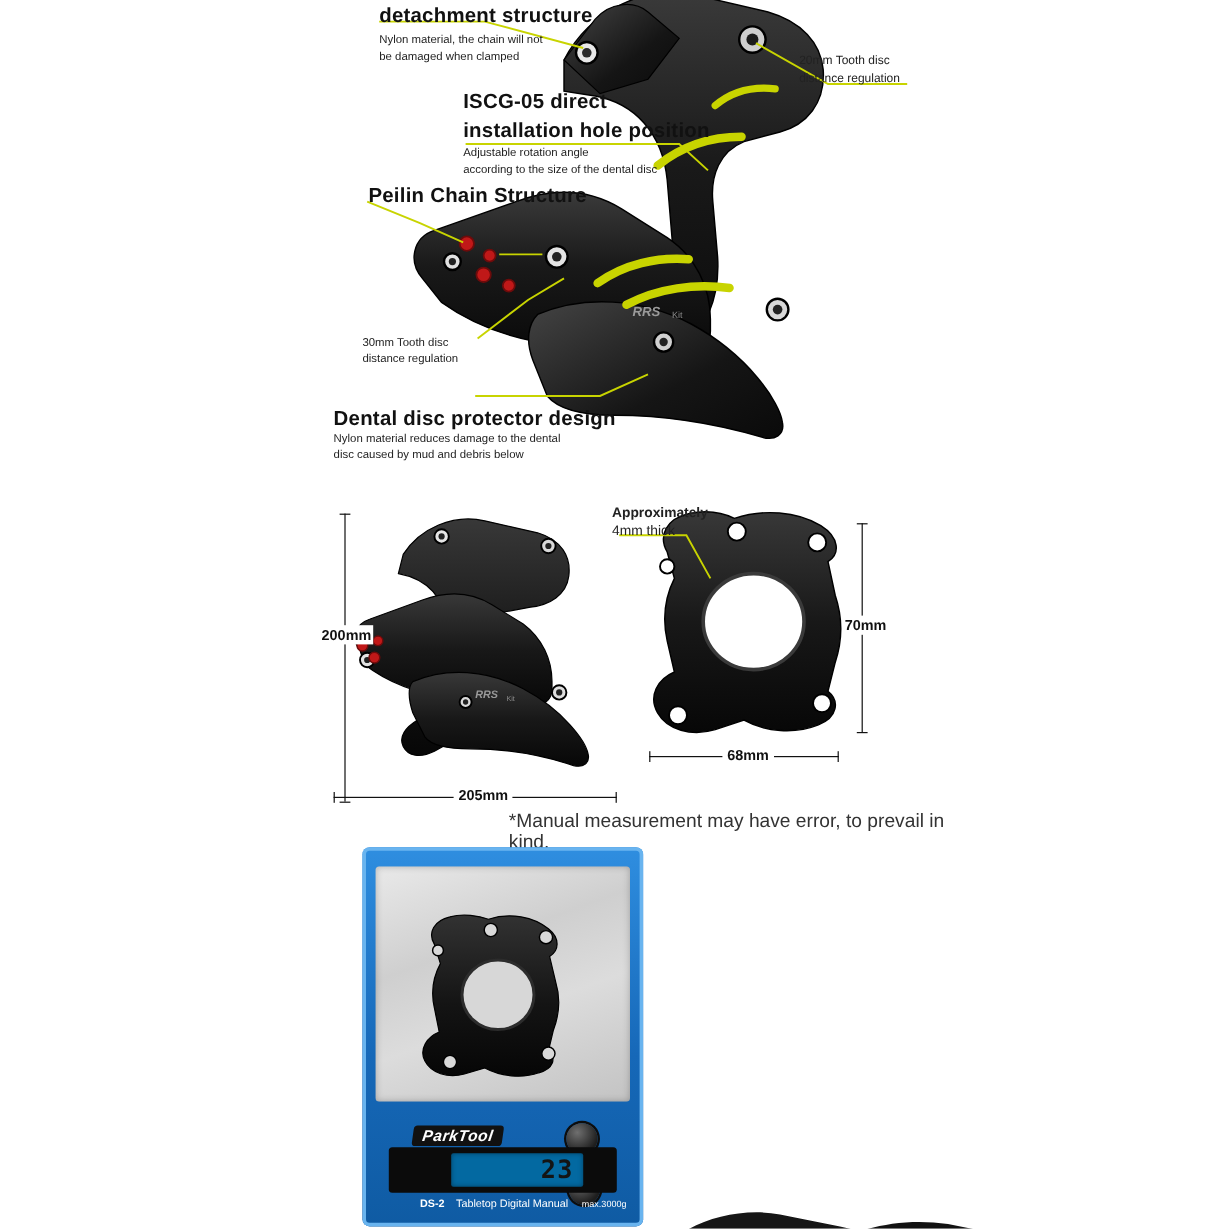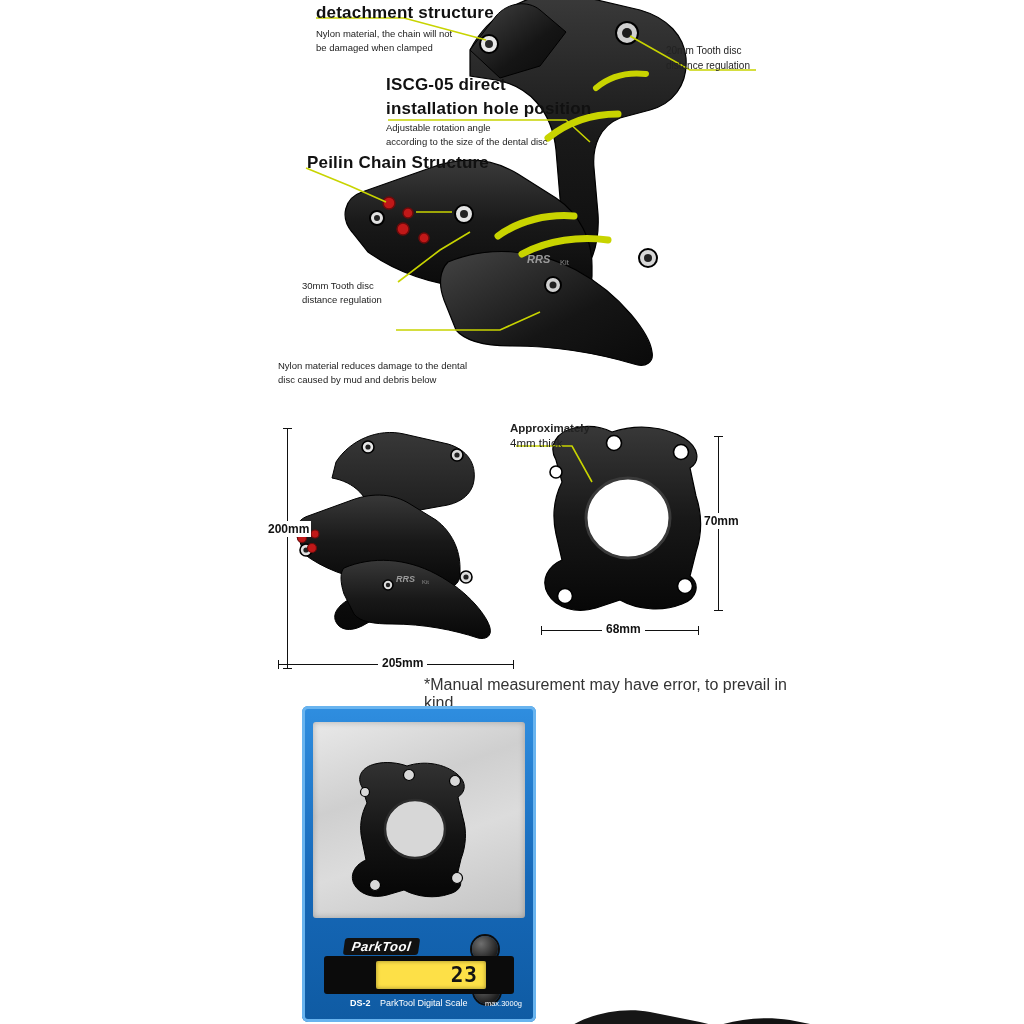--- a/index.html
+++ b/index.html
@@ -26,21 +26,21 @@
       background:#1f7fd4;border-radius:6px;
       background:linear-gradient(180deg,#2f8ee0 0%,#1668b8 55%,#0f5ba3 100%);
       box-shadow:inset 0 0 0 3px #69b4ef;}
   .scale-plate{position:absolute;left:11px;top:16px;width:212px;height:196px;border-radius:3px;
       background:linear-gradient(160deg,#e9e9e9 0%,#cfcfcf 35%,#dcdcdc 60%,#c3c3c3 100%);
       box-shadow:inset 0 0 6px rgba(0,0,0,.25);}
   .scale-brand{position:absolute;left:42px;top:232px;font-size:13px;font-weight:700;
       color:#ffffff;font-style:italic;letter-spacing:.5px;
       background:#111;padding:1px 8px;border-radius:3px;transform:skewX(-8deg);}
   .lcd{position:absolute;left:22px;top:250px;width:190px;height:38px;background:#0b0b0b;border-radius:3px;}
-  .lcd-win{position:absolute;left:52px;top:5px;width:110px;height:28px;background:#fde047;border-radius:2px;
+  .lcd-win{position:absolute;left:52px;top:5px;width:110px;height:28px;background:#0369a1;border-radius:2px;
       box-shadow:inset 0 0 4px rgba(0,0,0,.4);}
   .lcd-val{position:absolute;right:8px;top:2px;font-family:"DejaVu Sans Mono",monospace;
       font-size:21px;font-weight:700;color:#141414;letter-spacing:1px;}
   .scale-foot{position:absolute;left:0;top:292px;width:234px;height:18px;color:#fff;}
   .sf-model{position:absolute;left:48px;top:0;font-size:9px;font-weight:700;color:#fff;}
   .sf-name{position:absolute;left:78px;top:0;font-size:9px;color:#fff;}
   .sf-max{position:absolute;right:14px;top:1px;font-size:7.5px;color:#fff;}
   .knob{position:absolute;width:26px;height:26px;border-radius:50%;
       background:radial-gradient(circle at 35% 30%,#6f6f6f,#1e1e1e 70%);box-shadow:0 0 0 2px #0d0d0d;}
 
@@ -153,20 +153,21 @@
   <div class="abs head" style="left:386px;top:74px;width:280px;">ISCG-05 direct</div>
   <div class="abs head" style="left:386px;top:98px;width:280px;">installation hole position</div>
   <div class="abs tiny" style="left:386px;top:122px;width:300px;">Adjustable rotation angle</div>
   <div class="abs tiny" style="left:386px;top:136px;width:300px;">according to the size of the dental disc</div>
 
   <div class="abs head" style="left:307px;top:152px;width:300px;">Peilin Chain Structure</div>
 
   <div class="abs tiny" style="left:302px;top:280px;width:170px;">30mm Tooth disc</div>
   <div class="abs tiny" style="left:302px;top:294px;width:170px;">distance regulation</div>
 
+  <div class="abs head" style="left:278px;top:338px;width:340px;">Dental disc protector design</div>
   <div class="abs tiny" style="left:278px;top:360px;width:340px;">Nylon material reduces damage to the dental</div>
   <div class="abs tiny" style="left:278px;top:374px;width:340px;">disc caused by mud and debris below</div>
 
   <div class="art" style="left:0;top:410px;width:1024px;height:280px;">
     <svg width="1024" height="280" viewBox="0 0 1024 280">
       <defs>
         <linearGradient id="mtl3" x1="0" y1="0" x2="0" y2="1">
           <stop offset="0%" stop-color="#383838"></stop>
           <stop offset="50%" stop-color="#181818"></stop>
           <stop offset="100%" stop-color="#070707"></stop>
@@ -297,21 +298,21 @@
     <div class="knob" style="left:172px;top:272px;"></div>
 
     <div class="lcd">
       <div class="lcd-win">
         <div class="lcd-val">23</div>
       </div>
     </div>
 
     <div class="scale-foot">
       <div class="sf-model">DS-2</div>
-      <div class="sf-name">ParkTool Digital Scale</div>
+      <div class="sf-name">Tabletop Digital Manual</div>
       <div class="sf-max">max.3000g</div>
     </div>
   </div>
 
   <div class="abs" style="left:540px;top:1000px;width:340px;height:24px;overflow:hidden;">
     <svg width="340" height="40" viewBox="0 0 340 40">
       <path d="M20 34 C40 16 78 6 110 12 L160 22 C186 28 200 34 204 40 L10 40 Z" fill="#161616"></path>
       <path d="M150 40 C170 24 210 14 250 20 L300 30 L318 40 Z" fill="#121212"></path>
     </svg>
   </div>

